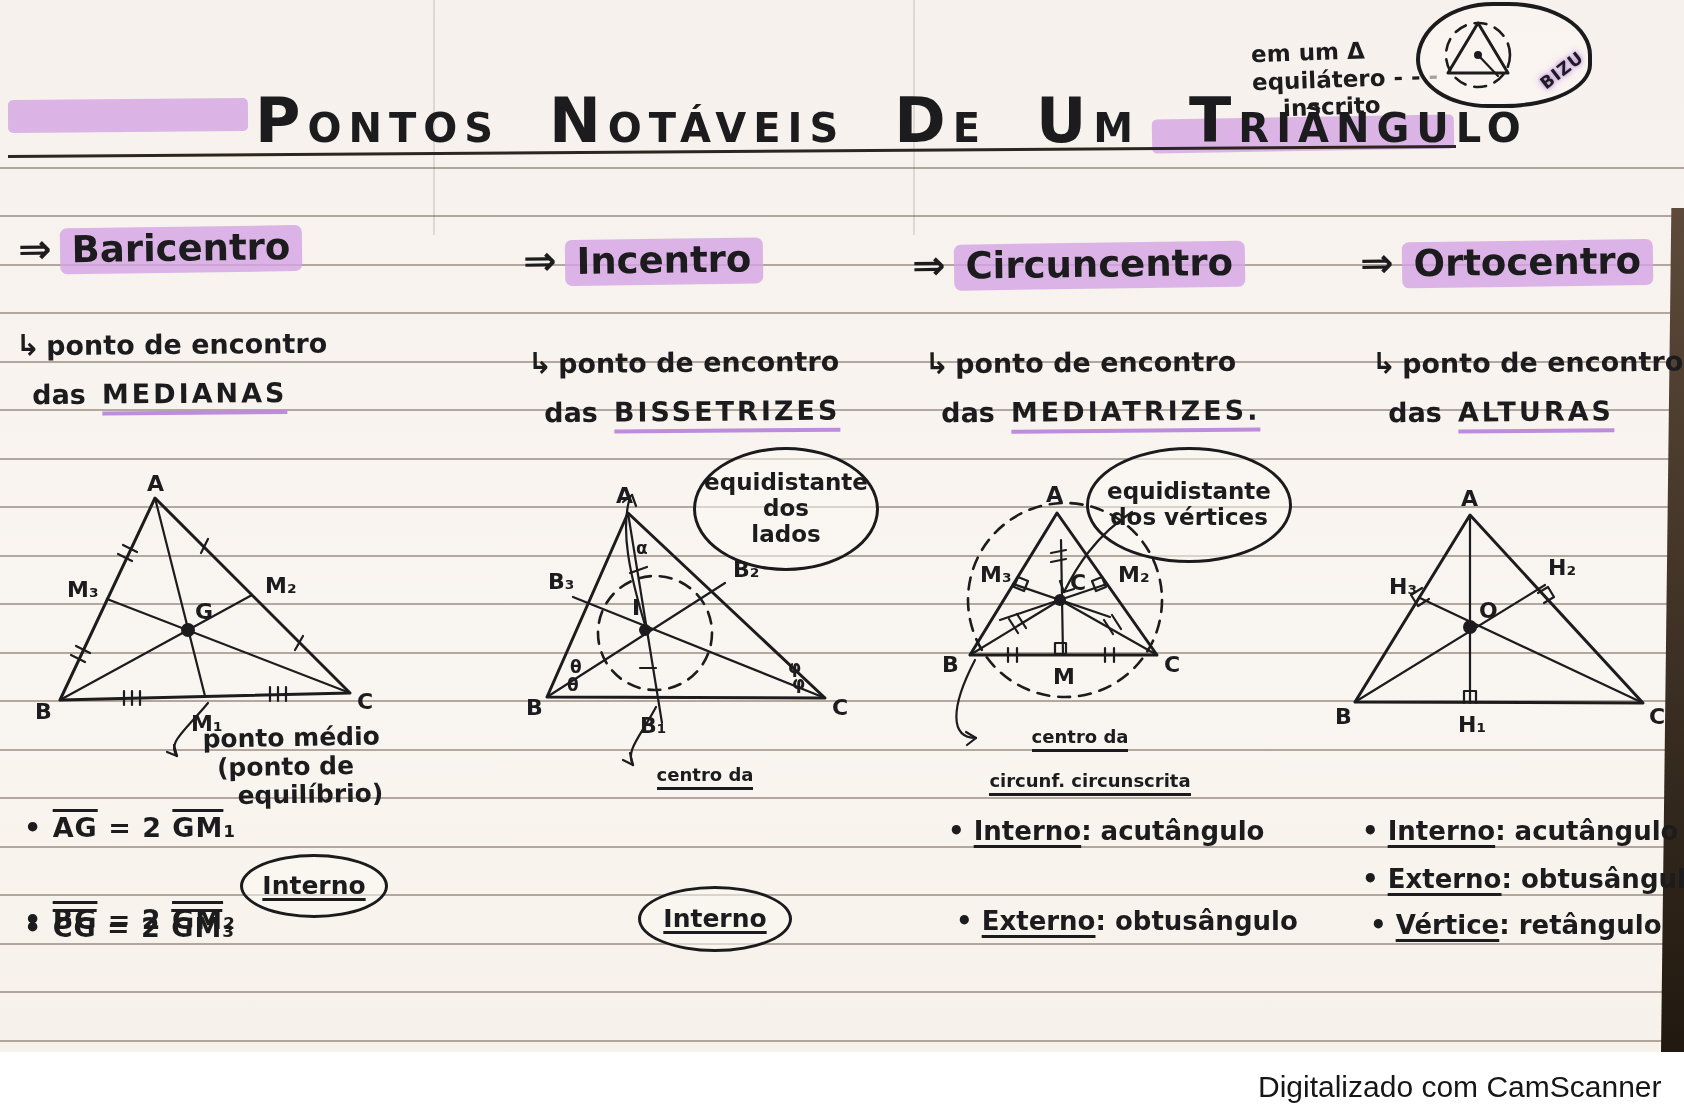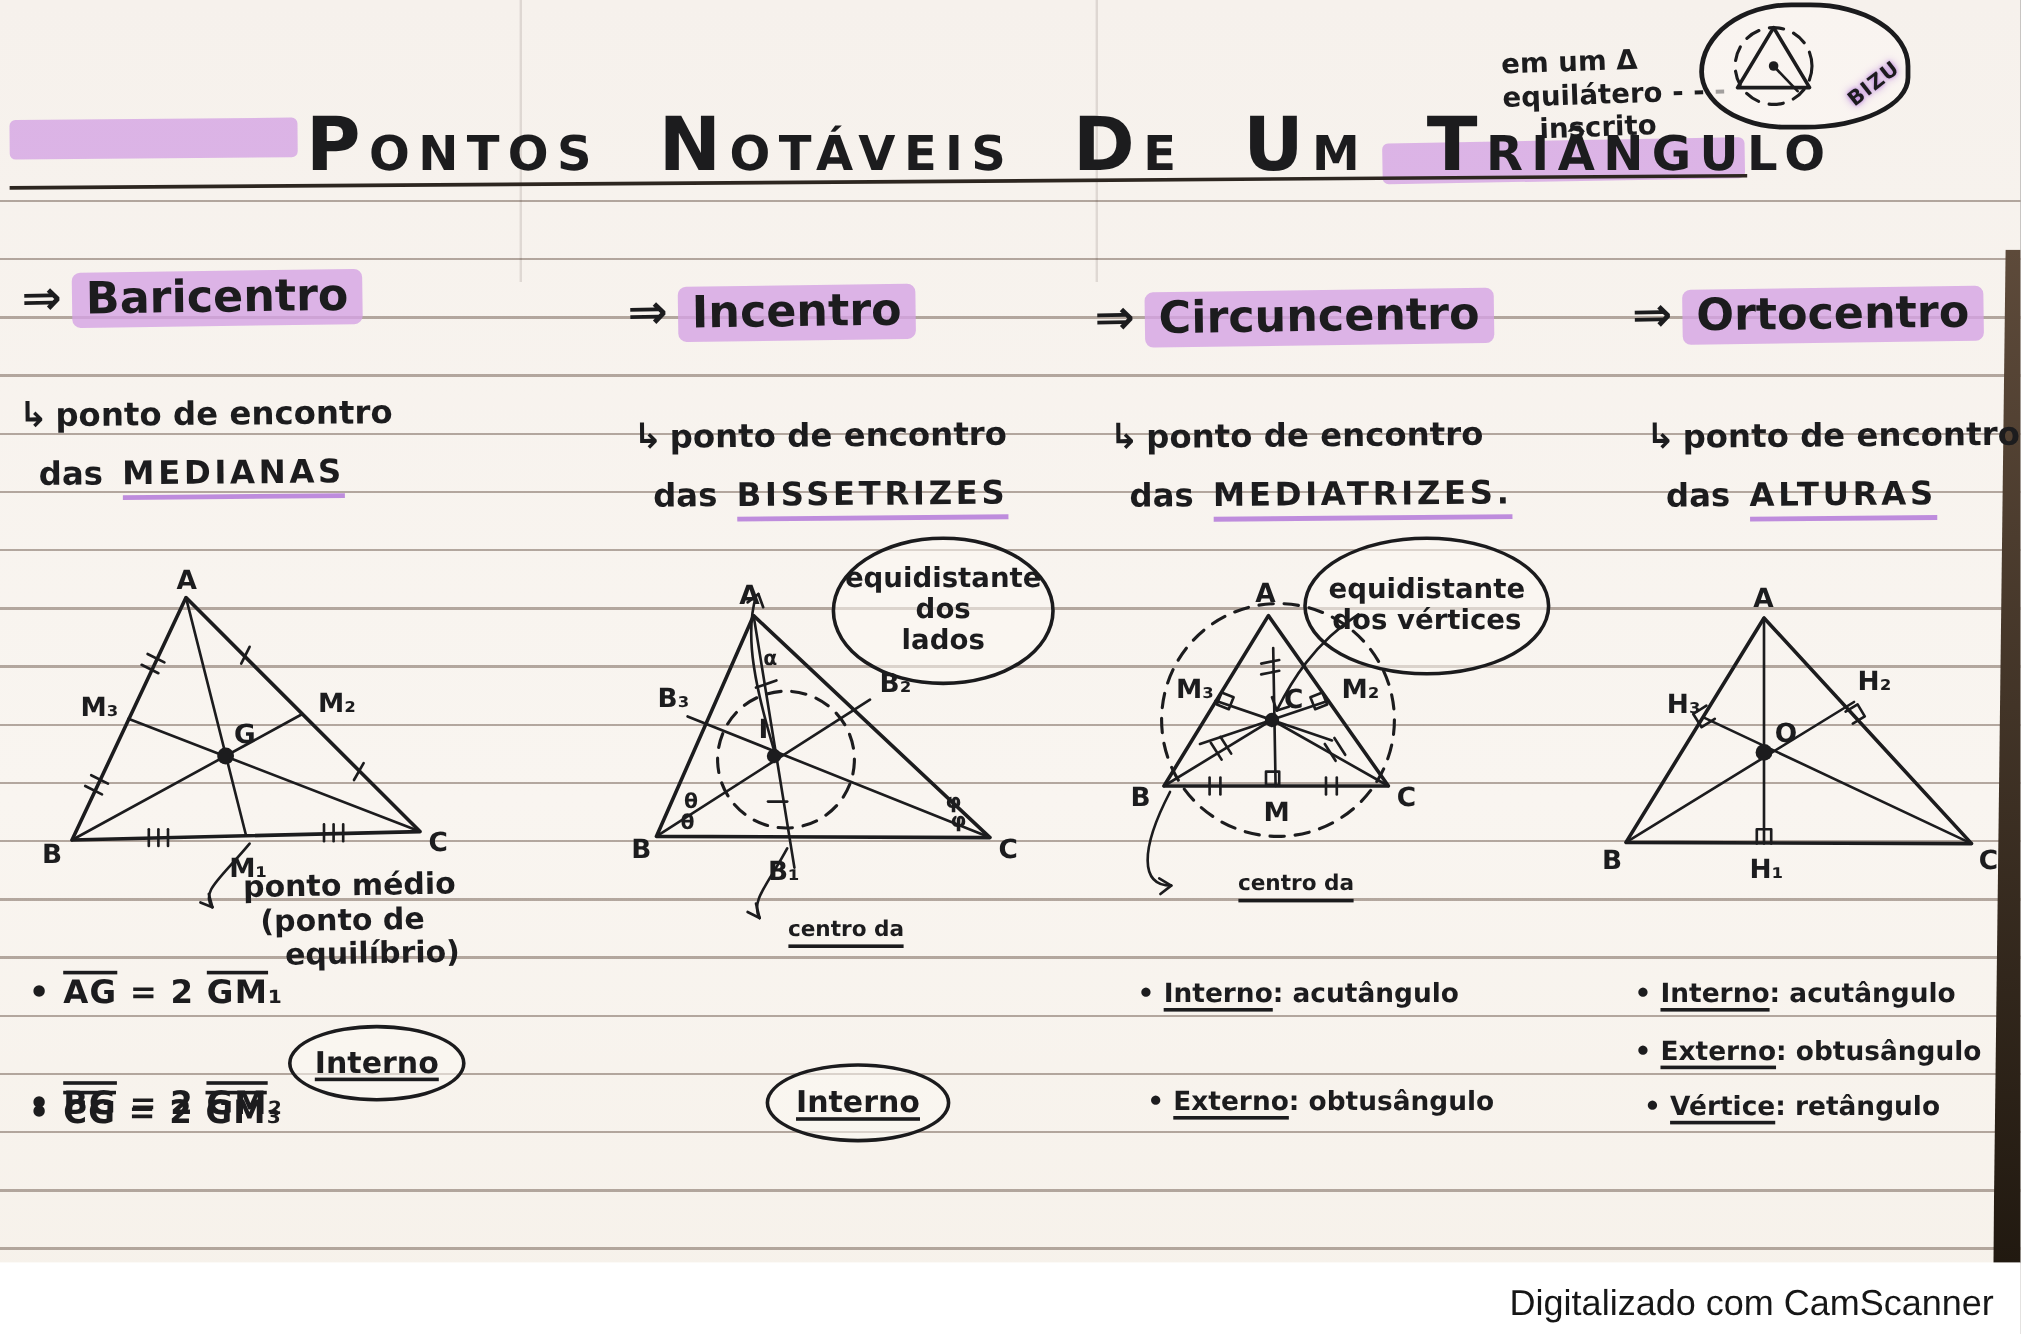--- a/index.html
+++ b/index.html
@@ -41,21 +41,21 @@
   .diag .dash{stroke-dasharray:12 9;stroke-width:2.6;}
   .diag .dot{fill:#1c1c1e;stroke:none;}
   .lbl{font:700 22px "DejaVu Sans",sans-serif;fill:#1c1c1e;stroke:none;}
   .sm{font:700 17px "DejaVu Sans",sans-serif;fill:#1c1c1e;stroke:none;}
   .pnote{position:absolute;left:203px;top:724px;font-size:25px;font-weight:700;line-height:1.14;transform:rotate(-1deg);}
   .pnote .i1{margin-left:14px;}.pnote .i2{margin-left:34px;}
   .fline{position:absolute;font-size:27px;font-weight:700;white-space:nowrap;letter-spacing:1px;}
   .ovl{text-decoration:overline;text-decoration-thickness:2.5px;}
   .caption{position:absolute;font-size:18px;font-weight:700;text-align:center;white-space:nowrap;}
   .caption .u{border-bottom:3px solid #1b1b1d;padding-bottom:2px;}
-  .bullets{position:absolute;font-size:22px;font-weight:700;white-space:nowrap;}
+  .bullets{position:absolute;font-size:26px;font-weight:700;white-space:nowrap;}
   .bl{text-decoration:underline;text-underline-offset:5px;text-decoration-thickness:2.5px;}
   .watermark{position:absolute;left:1258px;top:1070px;font-family:"Liberation Sans",sans-serif;
          font-size:30px;color:#161616;font-weight:400;}
 </style>
 </head>
 <body>
 
 <div class="sheet">
   <div class="rules"></div>
   <div class="crease" style="left:433px"></div>
@@ -250,20 +250,23 @@
     <text class="lbl" x="284" y="222">C</text>
     <text class="lbl" x="190" y="140">C</text>
     <text class="lbl" x="173" y="234">M</text>
     <text class="lbl" x="238" y="132">M₂</text>
     <text class="lbl" x="100" y="132">M₃</text>
   </svg>
 
   <div class="caption" style="left:985px;top:726px;width:190px">
     <span class="u">centro da</span>
   </div>
+  <div class="caption" style="left:945px;top:770px;width:290px">
+    <span class="u">circunf. circunscrita</span>
+  </div>
   <div class="bullets" style="left:948px;top:816px">
     <span>•</span>
     <span class="bl">Interno</span><span>: acutângulo</span>
   </div>
   <div class="bullets" style="left:956px;top:906px">
     <span>•</span>
     <span class="bl">Externo</span><span>: obtusângulo</span>
   </div>
 
   <div class="heading" style="left:1360px;top:238px">

